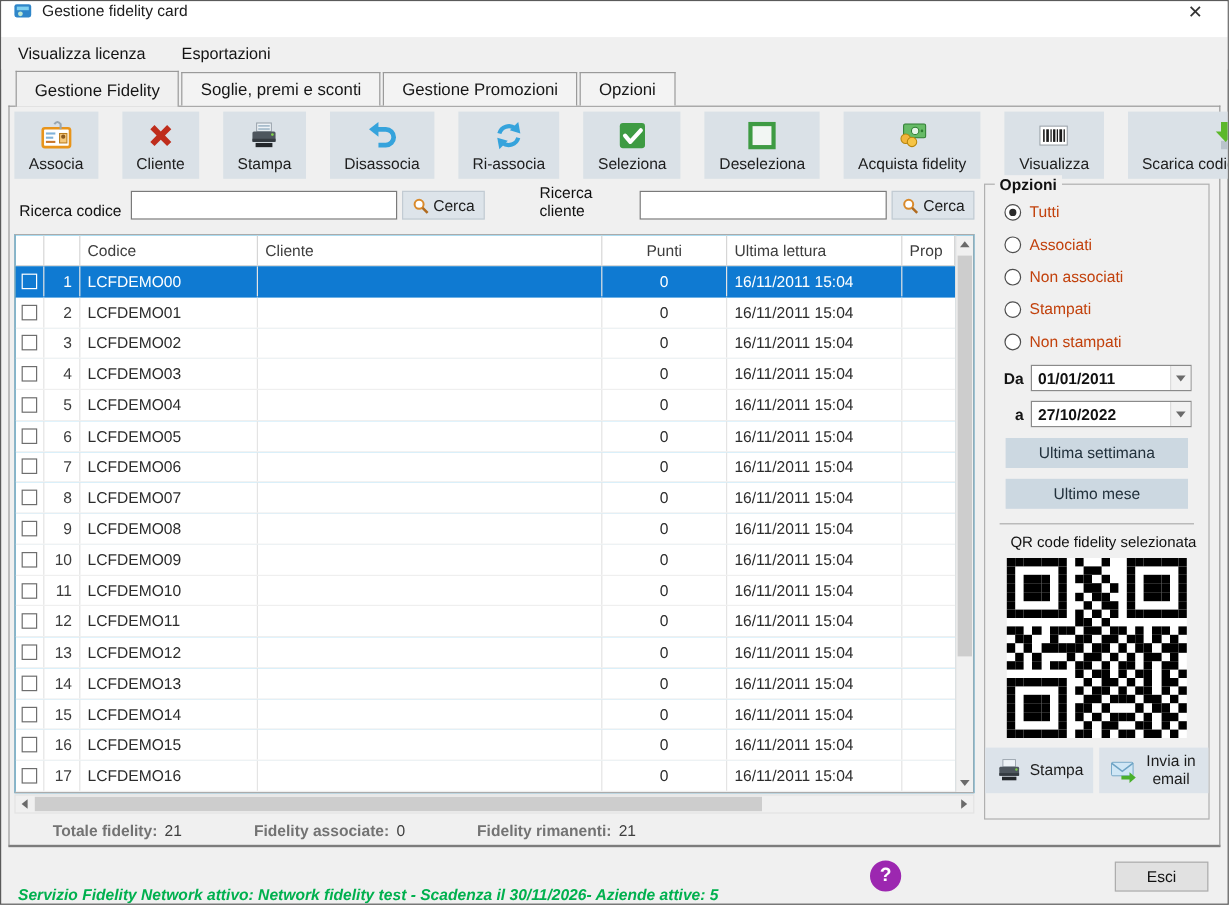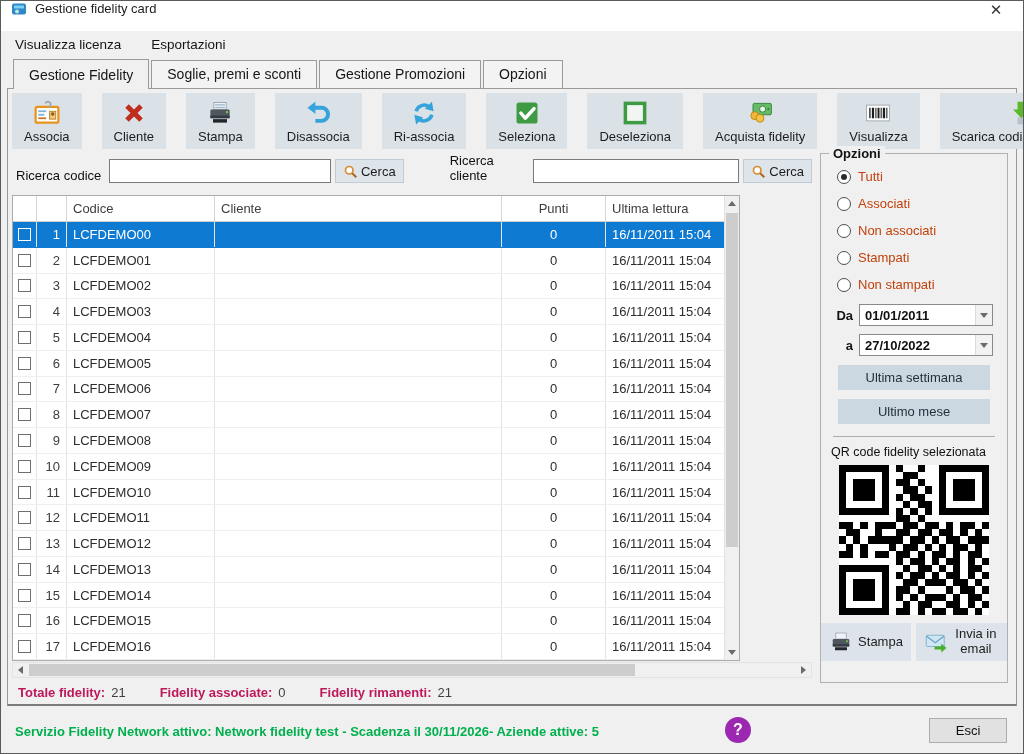--- a/index.html
+++ b/index.html
@@ -37,21 +37,21 @@
   
   .search-row { position:absolute; top:66px; left:8px; width:796px; height:28px; display:flex; align-items:flex-end; font-size:13px; color:#101010; }
   .search-row .lbl1 { width:96px; }
   .search-row .lbl2 { width:86px; margin-left:46px; }
   .sinput { width:228px; height:24px; border:1px solid #7a7a7a; background:#fff; font-size:13px; padding:0 4px; font-family:"Liberation Sans",sans-serif;}
   .sinput.cli { width:212px; }
   .cerca-btn { margin-left:4px; height:24px; background:#dde4ea; border:1px solid #c2cbd3; display:flex; align-items:center; gap:3px; padding:0 7px; font-size:13px; color:#1d1d1d; }
   .cerca-btn svg { width:15px; height:15px; }
 
   
-  .table-area { position:absolute; top:106px; left:4px; width:728px; height:466px; background:#0ea5e9; border:1px solid #ababab; overflow:hidden; }
+  .table-area { position:absolute; top:106px; left:4px; width:800px; height:466px; background:#0ea5e9; border:1px solid #ababab; overflow:hidden; }
   .tinner { position:absolute; left:0; top:0; right:15px; bottom:0; display:flex; flex-direction:column; }
   .thead { height:26px; display:flex; background:#fff; border-bottom:1px solid #cfcfcf; font-size:13px; color:#3d3d3d; align-items:center; flex:0 0 26px; }
   .trow { flex:1; display:flex; align-items:center; font-size:13px; color:#2c2c2c; border-bottom:1px solid #efefef; background:#fff; }
   .trow.selected { background:#0f7ad2; color:#fff; border-bottom-color:#0f7ad2; }
   .cell { height:100%; display:flex; align-items:center; padding:0 6px; border-right:1px solid #e4e4e4; overflow:hidden; }
   .thead .cell { border-right:1px solid #d6d6d6; }
   .c-check { width:24px; flex:0 0 24px; justify-content:center; padding:0; }
   .c-num   { width:30px; flex:0 0 30px; justify-content:flex-end; color:#3d3d3d; }
   .trow.selected .c-num { color:#fff; }
   .c-code  { width:148px; flex:0 0 148px; }
@@ -73,46 +73,46 @@
   .tri-right { width:0; height:0; border-top:4px solid transparent; border-bottom:4px solid transparent; border-left:5px solid #6a6a6a; }
 
   
   .h-scroll { position:absolute; top:573px; left:4px; width:800px; height:16px; background:#f0f0f0; border:1px solid #e3e3e3; }
   .harrow { position:absolute; top:0; bottom:0; width:15px; display:flex; align-items:center; justify-content:center; }
   .harrow.left { left:0; } .harrow.right { right:0; }
   .hthumb { position:absolute; top:1px; bottom:1px; left:16px; width:76%; background:#cdcdcd; }
 
   
   .summary { position:absolute; top:596px; left:10px; display:flex; gap:34px; font-size:13px; color:#3f3f3f; align-items:center; }
-  .summary b { color:#be185d; margin-right:6px; }
+  .summary b { color:#737373; margin-right:6px;margin-left:26px; }
 
   
   .options-panel { position:absolute; top:64px; left:812px; width:188px; height:530px; border:1px solid #b0b0b0; padding:8px 10px 6px; }
   .options-title { position:absolute; top:-8px; left:8px; background:#f0f0f0; padding:0 4px; font-size:13px; font-weight:bold; color:#111; }
   .radio-row { display:flex; align-items:center; gap:7px; margin:7px 0 12px 6px; font-size:13px; color:#c2410c; }
   .radio { width:14px; height:14px; border-radius:50%; border:1px solid #4e4e4e; background:#fff; position:relative; flex:0 0 14px; }
   .radio.on::after { content:""; position:absolute; left:3px; top:3px; width:6px; height:6px; border-radius:50%; background:#2b2b2b; }
   .date-row { display:flex; align-items:center; margin:8px 0 0 0; font-size:13px; color:#141414;font-weight:bold; }
   .date-lbl { width:22px; text-align:right; margin-right:6px; }
   .combo { width:134px; height:22px; border:1px solid #8a8a8a; background:#fff; display:flex; align-items:center; }
   .combo .val { flex:1; padding:0 5px; font-size:13px; color:#111; }
   .combo .arr { width:17px; height:100%; display:flex; align-items:center; justify-content:center; background:#f2f2f2; border-left:1px solid #dcdcdc; }
   .range-btn { display:block; width:152px; height:25px; margin:9px auto 0; background:#ccd8e1; border:none; font-size:13px; color:#22313c; font-family:"Liberation Sans",sans-serif; }
   .opt-sep { border:none; border-top:1px solid #adadad; margin:12px 2px 8px; }
-  .qr-label { font-size:12.5px; color:#101010; text-align:left; margin-bottom:6px; white-space:nowrap; }
+  .qr-label { font-size:12.5px; color:#101010; text-align:right; margin-bottom:6px; white-space:nowrap; }
   .qr { width:150px; height:150px; margin:0 auto; background:#fff; display:grid; grid-template-columns:repeat(21,1fr); grid-template-rows:repeat(21,1fr); }
   .qr div.on { background:#000; }
   .qr-btns { display:flex; gap:5px; margin-top:8px; justify-content:center; }
   .qr-btn { background:#dce3ea; border:none; display:flex; align-items:center; gap:5px; padding:4px 8px; font-size:13px; color:#1d1d1d; min-height:34px; font-family:"Liberation Sans",sans-serif;}
   .qr-btn svg { width:24px; height:24px; }
   .qr-btn .two-line { width:46px; text-align:center; line-height:1.15; }
 
   
   .statusbar { position:absolute; left:0; right:0; bottom:0; height:47px; }
-  .status-text { position:absolute; left:14px; top:18px; font-size:13px; font-weight:bold; color:#00b04e; white-space:nowrap; }
+  .status-text { position:absolute; left:14px; top:32px; font-size:13px; font-weight:bold; color:#00b04e; white-space:nowrap;font-style:italic; }
   .help-circle { position:absolute; left:724px; top:11px; width:26px; height:26px; border-radius:50%; background:#9c27b0;
                  color:#fff; font-weight:bold; font-size:16px; display:flex; align-items:center; justify-content:center; }
   .esci-btn { position:absolute; right:16px; top:12px; width:78px; height:25px; background:#e1e1e1; border:1px solid #adadad; font-size:13px; color:#111; font-family:"Liberation Sans",sans-serif;}
 </style>
 </head>
 <body>
 
 <div class="window">
 
   <div class="titlebar">

